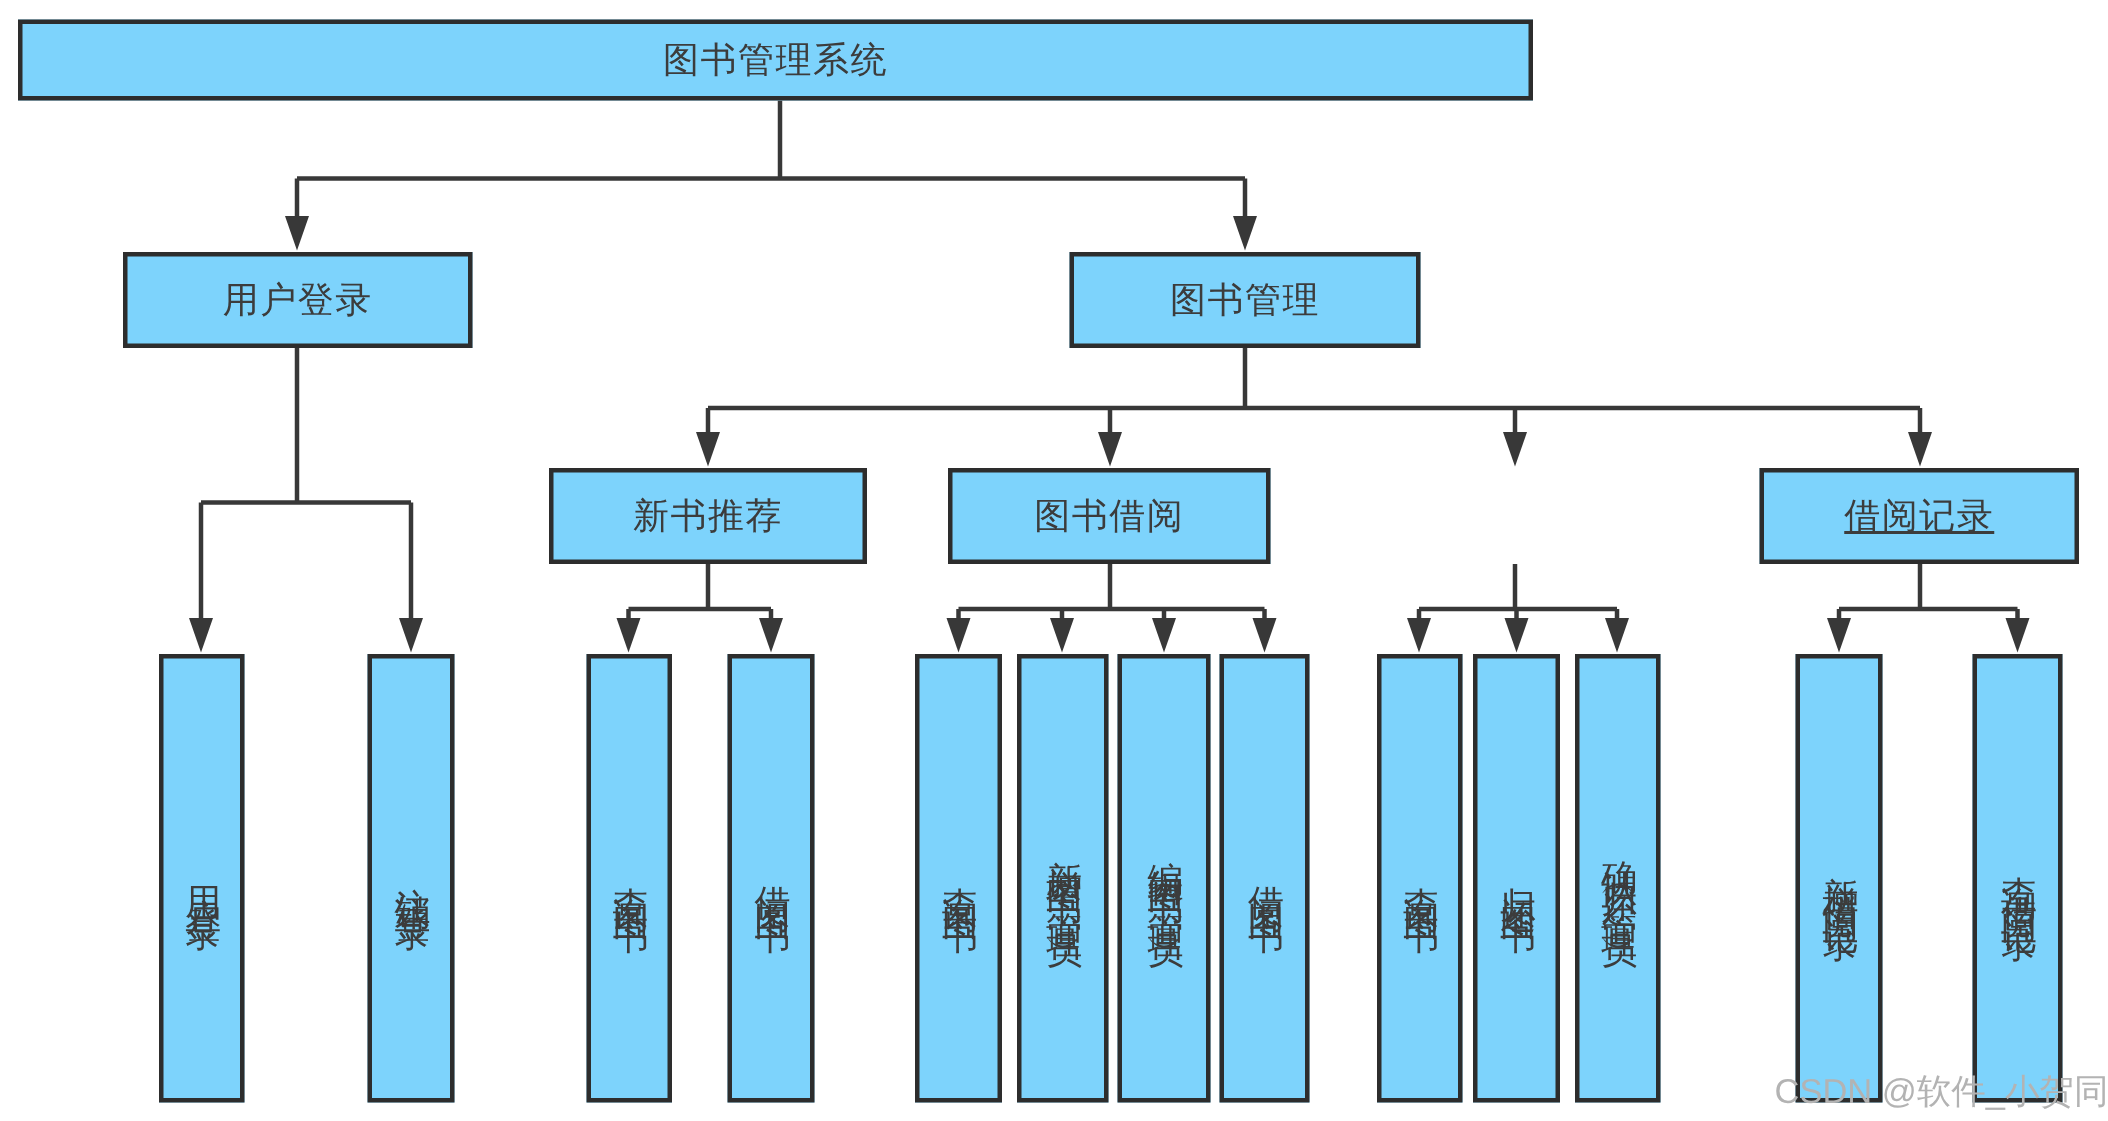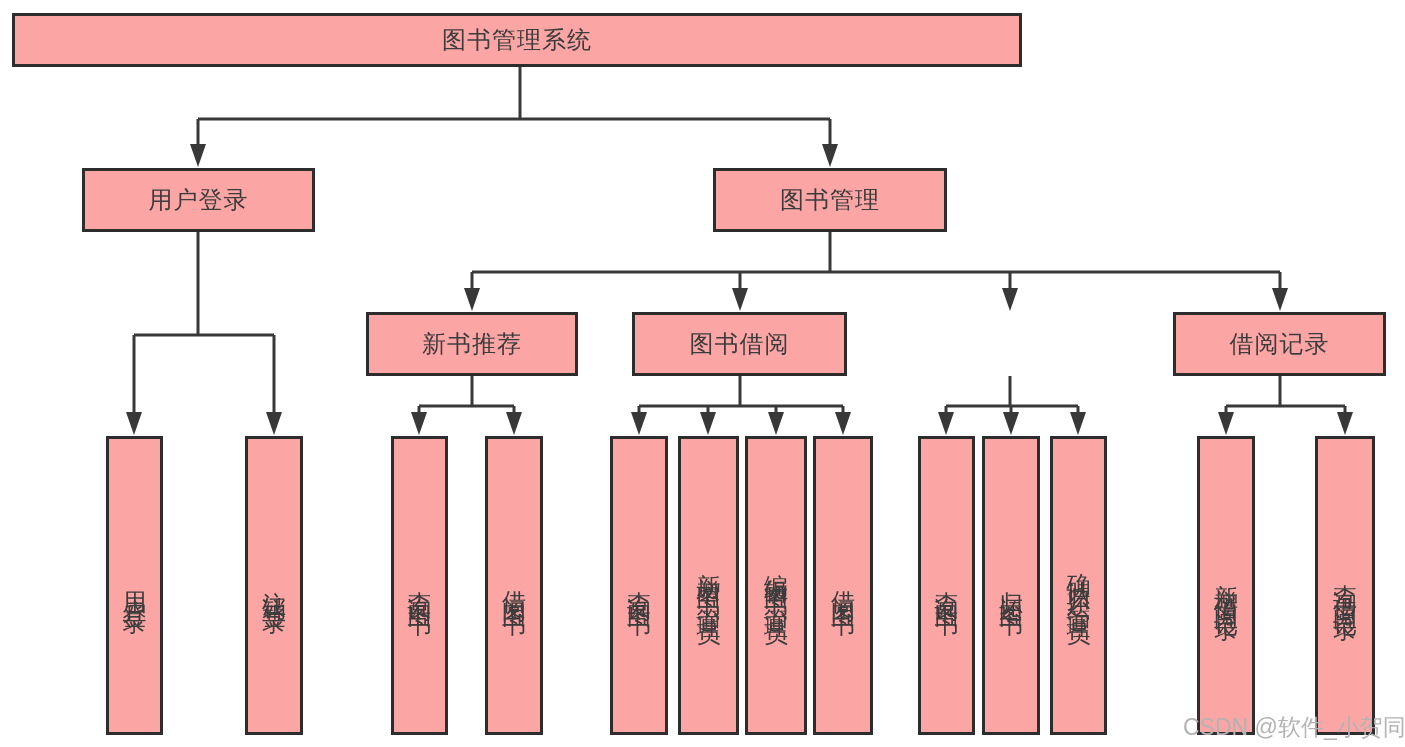--- a/index.html
+++ b/index.html
@@ -12,21 +12,21 @@
     overflow: hidden;
   }
   #connectors {
     position: absolute;
     left: 0; top: 0;
     width: 1405px; height: 747px;
     z-index: 1;
   }
   .node {
     position: absolute;
-    background: #fca5a5;
+    background: #7dd3fc;
     border: 3px solid #2d2d2d;
     box-sizing: border-box;
     display: flex;
     align-items: center;
     justify-content: center;
     color: #3c3c3c;
     z-index: 2;
   }
   .hbox {
     font-size: 24px;
@@ -121,21 +121,21 @@
   <div class="node hbox" style="left:366px; top:312px; width:212px; height:64px;">
     <span>新书推荐</span>
   </div>
 
   <div class="node hbox" style="left:713px; top:168px; width:234px; height:64px;">
     <span>图书管理</span>
   </div>
   <div class="node hbox" style="left:632px; top:312px; width:215px; height:64px;">
     <span>图书借阅</span>
   </div>
-  <div class="node hbox" style="left:1173px; top:312px; width:213px; height:64px;">
+  <div class="node hbox" style="left:1173px; top:312px; width:213px; height:64px;text-decoration:underline;">
     <span>借阅记录</span>
   </div>
 
   <div class="node vbox" style="left:106px; top:436px; width:57px; height:299px;">
     <span class="vtext">用户登录</span>
   </div>
   <div class="node vbox" style="left:245px; top:436px; width:58px; height:299px;">
     <span class="vtext">注销登录</span>
   </div>
 

